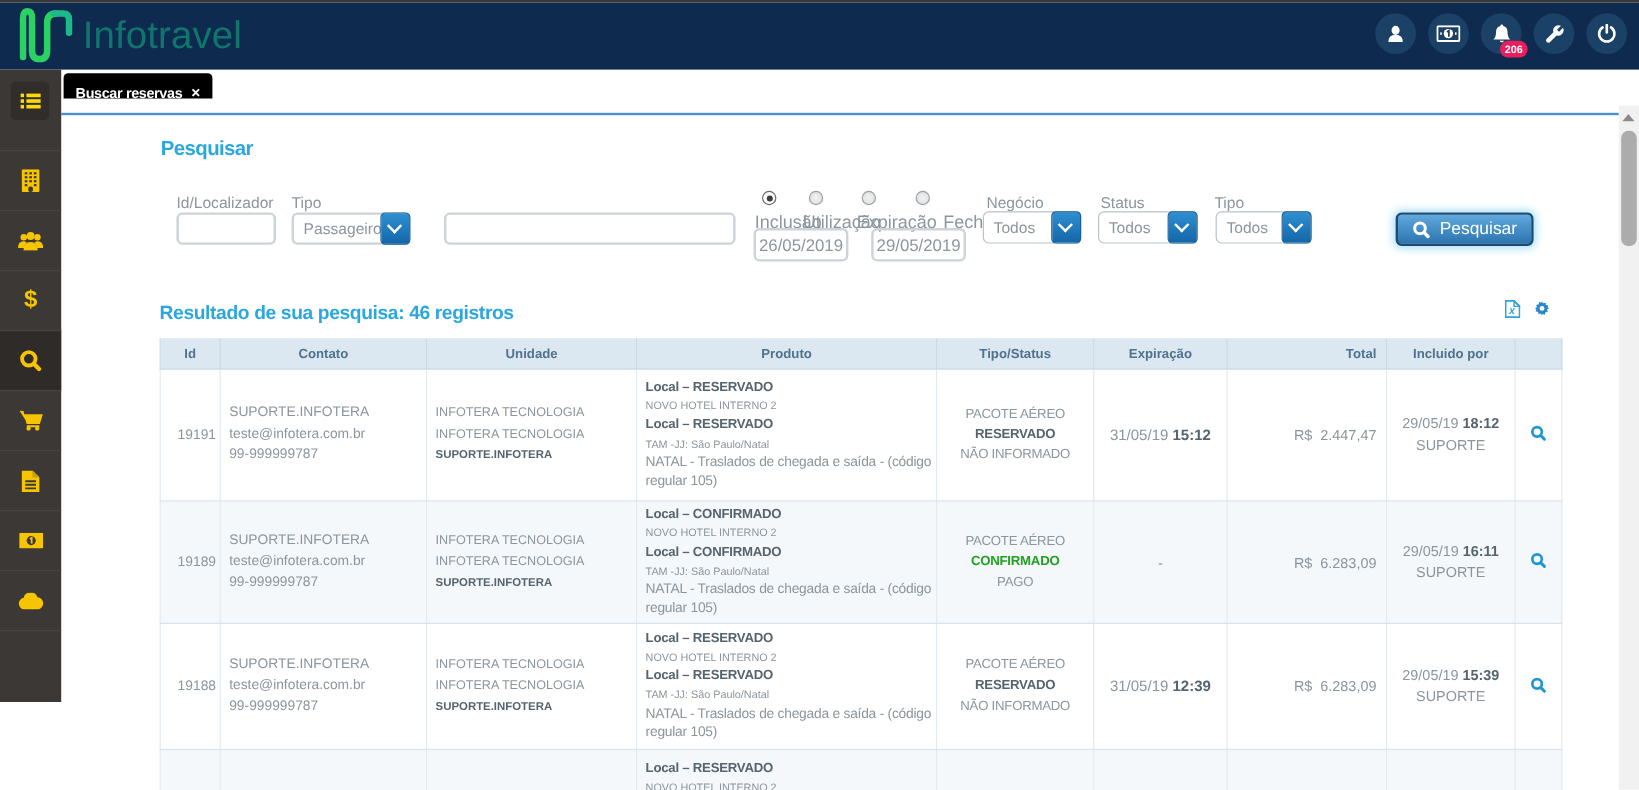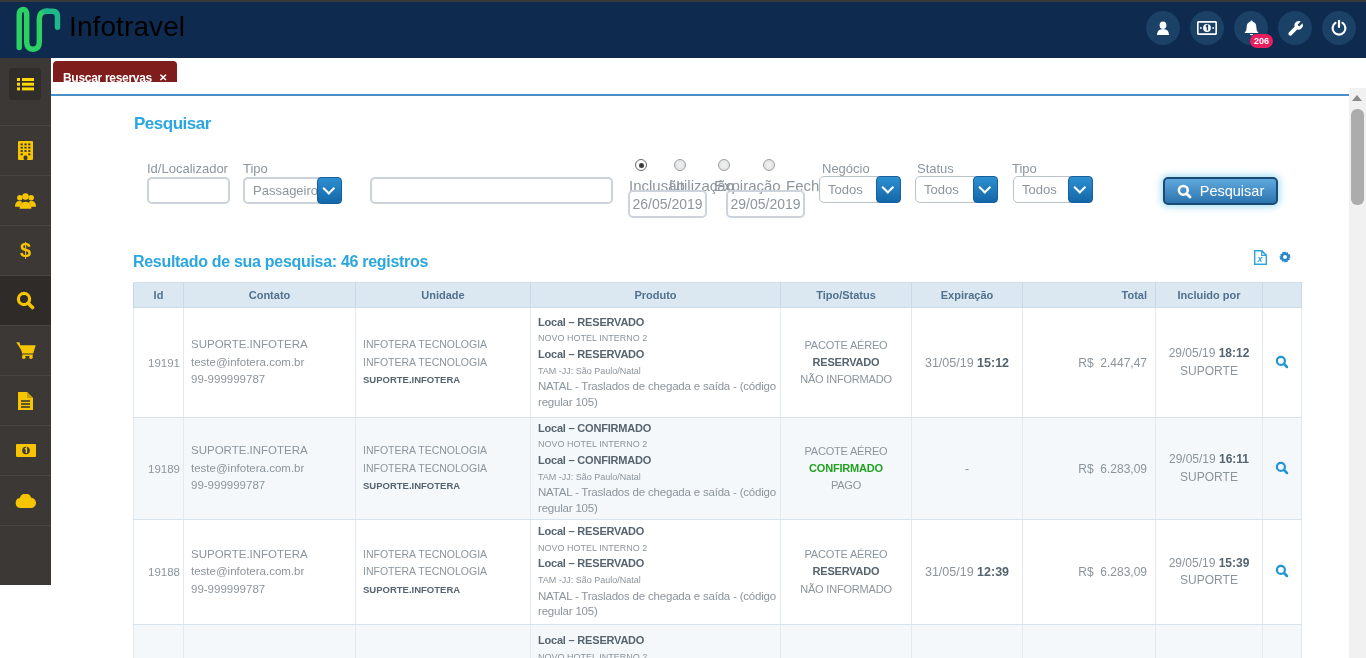--- a/index.html
+++ b/index.html
@@ -1,30 +1,30 @@
 <!DOCTYPE html>
 <html><head>
 <meta charset="utf-8">
 <style>
 * { margin:0; padding:0; box-sizing:border-box; }
 html,body { width:1366px; height:658px; overflow:hidden; font-family:"Liberation Sans", sans-serif; background:#fff; }
 .abs { position:absolute; }
 
 #topstrip { left:0; top:0; width:1366px; height:2px; background:#383838; }
 #topbar { left:0; top:2px; width:1366px; height:56px; background:#0e2b4f; }
-#logotext { left:69px; top:11px; font-size:28px; color:#000000; letter-spacing:0.1px; }
+#logotext { left:69px; top:11px; font-size:32px; color:#0f766e; letter-spacing:0.1px; }
 .cbtn { width:34px; height:34px; border-radius:50%; background:#1b4166; top:11px; display:flex; align-items:center; justify-content:center; }
 #badge { left:1250px; top:34px; width:23px; height:14px; border-radius:7px; background:#e91e5f; color:#fff; font-size:9px; font-weight:bold; text-align:center; line-height:14px; z-index:5; }
 
 #sidebar { left:0; top:58px; width:51px; height:527px; background:#3b3835; }
 #toggle { left:9px; top:10px; width:32px; height:32px; background:#302d2b; border-radius:4px; display:flex; align-items:center; justify-content:center; }
 .mitem { left:0; width:51px; height:50px; border-top:1px solid #474442; display:flex; align-items:center; justify-content:center; }
 .mactive { background:#2e2b29; }
 
-#tab { left:53px; top:61px; width:124px; height:21px; background:#7f1d1d; border-radius:4px 4px 0 0; color:#fff; }
+#tab { left:53px; top:61px; width:124px; height:21px; background:#000000; border-radius:4px 4px 0 0; color:#fff; }
 #tab .t { position:absolute; left:10px; top:10px; font-size:12px; font-weight:bold; letter-spacing:-0.3px; }
 #tab .x { position:absolute; left:106px; top:11px; font-size:10px; font-weight:bold; }
 #blueline { left:51px; top:94px; width:1298px; height:2px; background:#4a8fc8; }
 
 #sbar { left:1349px; top:88px; width:17px; height:570px; background:#f1f1f1; }
 #sthumb { left:1351px; top:109px; width:13px; height:96px; background:#acacac; border-radius:6px; }
 #sarrow { left:1352px; top:95px; width:0; height:0; border-left:5px solid transparent; border-right:5px solid transparent; border-bottom:6px solid #8a8a8a; }
 
 h1.pesq { position:absolute; left:134px; top:114px; font-size:17px; color:#2ba7df; font-weight:bold; letter-spacing:-0.5px; }
 .lbl { position:absolute; font-size:13px; color:#8d969e; }

